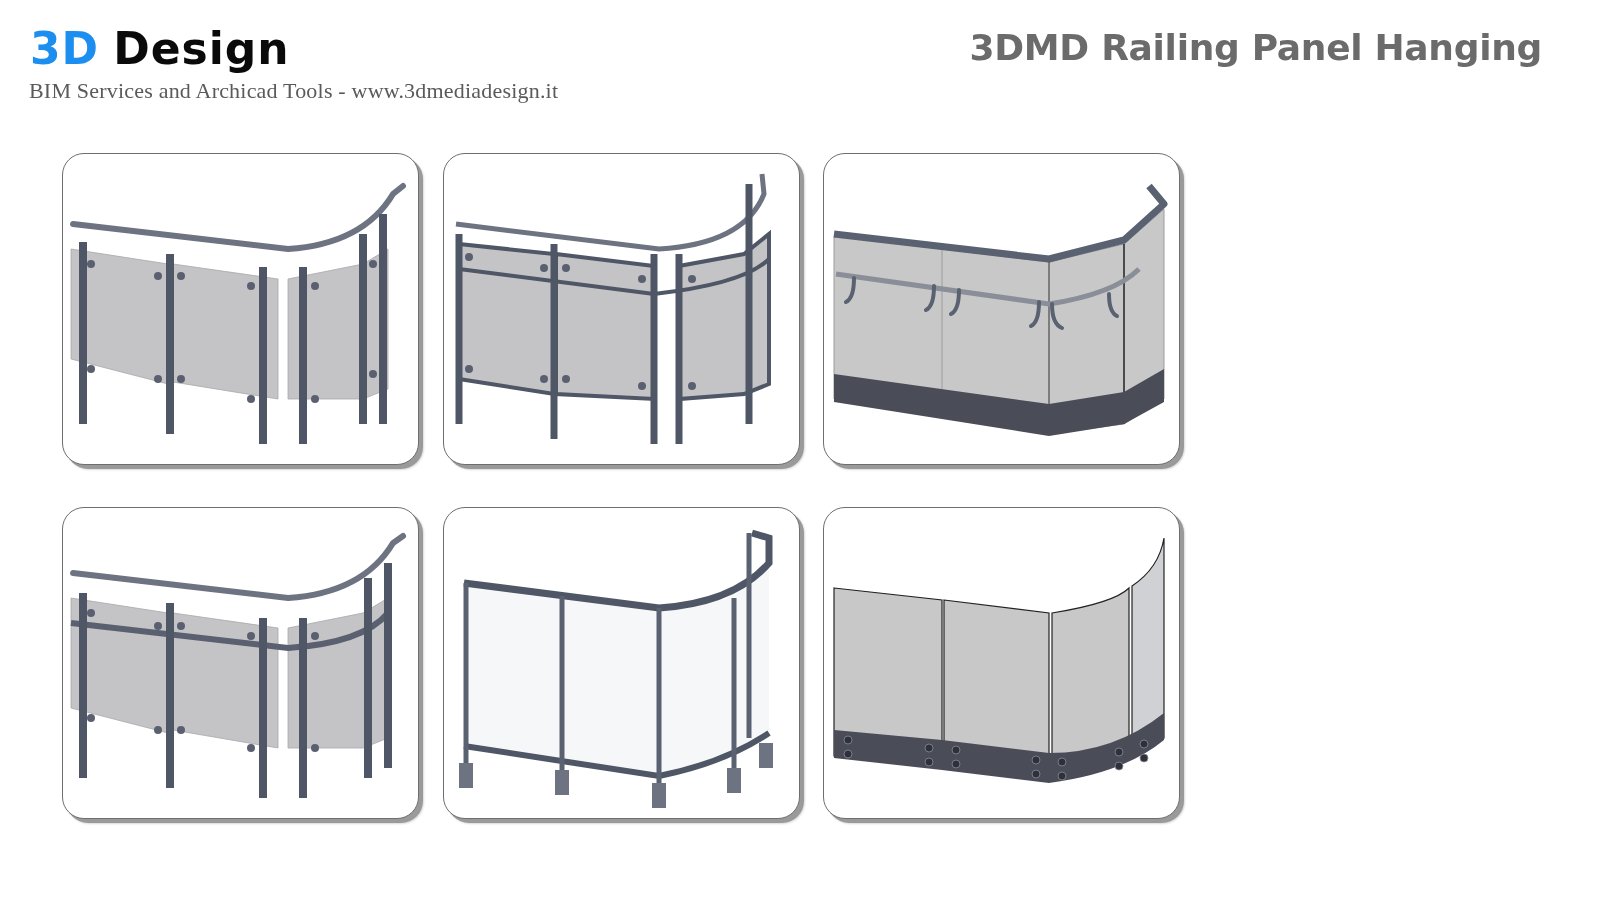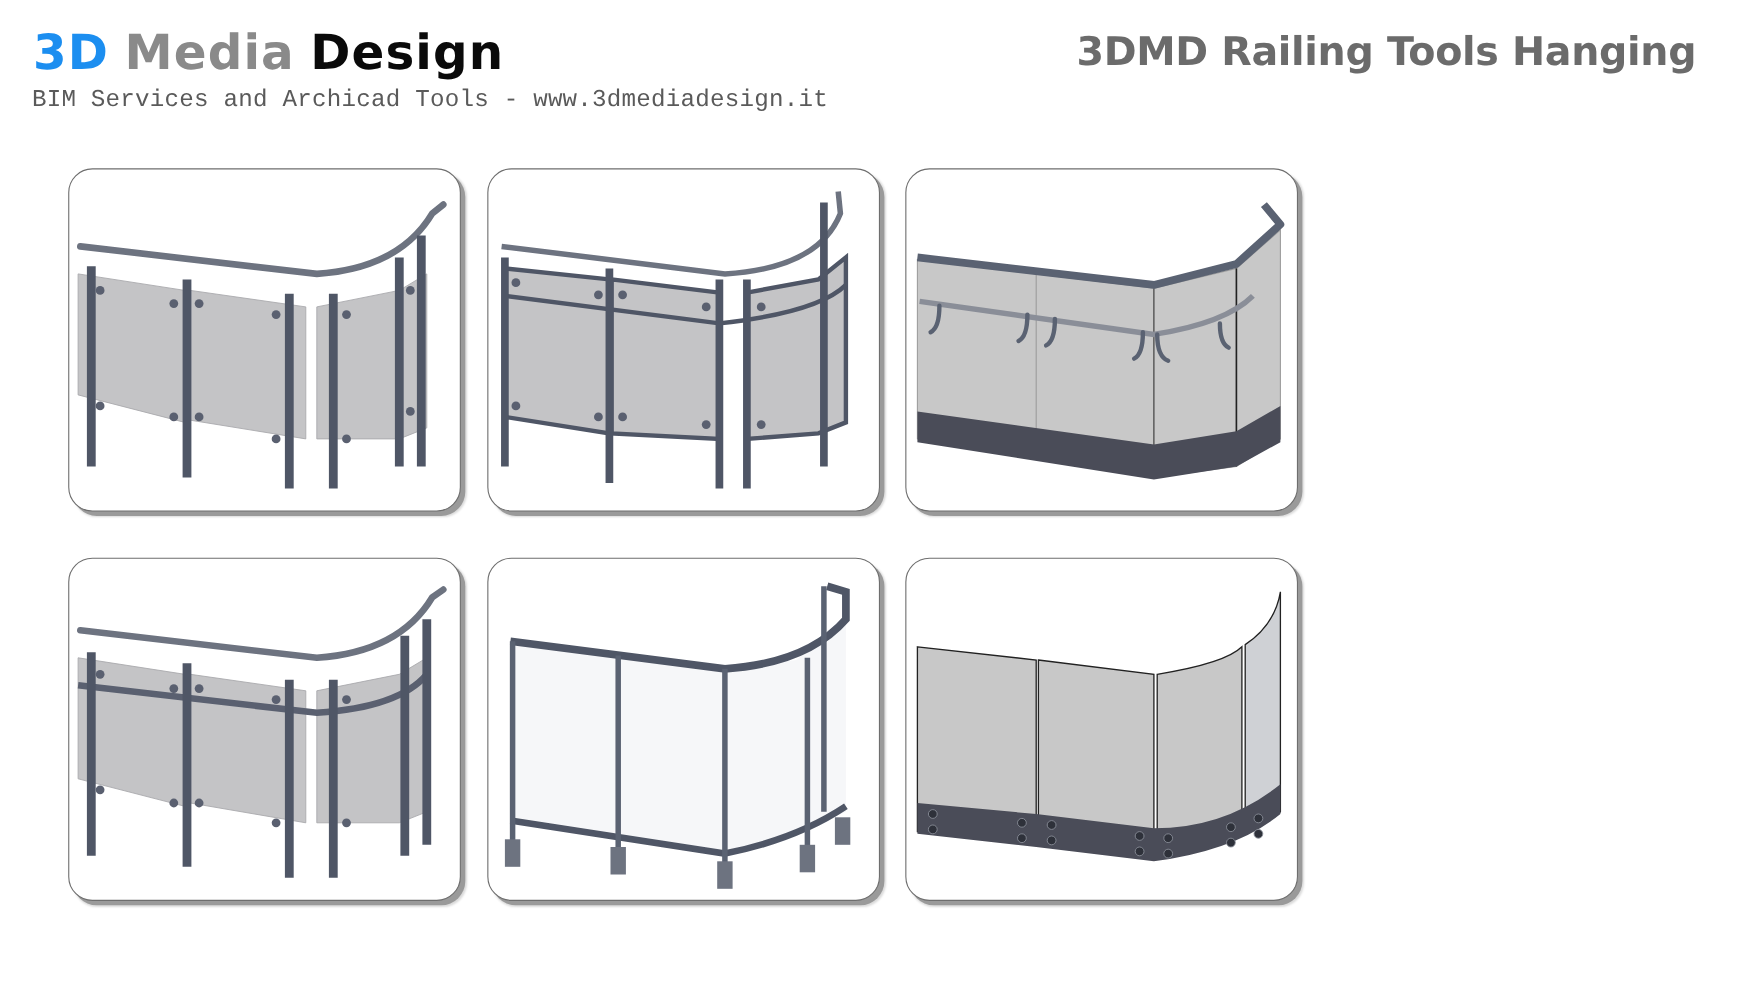--- a/index.html
+++ b/index.html
@@ -5,40 +5,39 @@
   html, body { margin:0; padding:0; }
   body {
     width:1600px; height:900px; background:#ffffff; position:relative; overflow:hidden;
     font-family:"DejaVu Sans", sans-serif;
   }
   .logo { position:absolute; left:30px; top:24px; height:50px; display:flex; align-items:flex-end; }
   .logo span { font-family:"DejaVu Sans", sans-serif; font-size:44px; letter-spacing:1px; line-height:50px; }
   .logo .l1 { color:#1c8ef0; font-weight:bold; }
   .logo .l2 { color:#8a8a8a; font-weight:bold; margin-left:14px; }
   .logo .l3 { color:#0a0a0a; font-weight:bold; margin-left:14px;margin-top:44px; }
-  .tagline { position:absolute; left:29px; top:78px; font-family:Liberation Mono, monospace; font-size:22px; color:#5a5a5a; letter-spacing:0.2px; white-space:nowrap; }
+  .tagline { position:absolute; left:29px; top:78px; font-family:Liberation Serif, serif; font-size:22px; color:#5a5a5a; letter-spacing:0.2px; white-space:nowrap; }
   .title { position:absolute; right:58px; top:27px; font-family:"DejaVu Sans", sans-serif; font-weight:bold; font-size:36px; color:#6b6b6b; white-space:nowrap; letter-spacing:-0.3px; }
   .card {
     position:absolute; width:355px; height:310px; background:#fff;
     border:1.5px solid #6e6e6e; border-radius:22px;
     box-shadow:4px 4px 0 #9a9a9a, 5px 5px 2px rgba(0,0,0,0.15);
     overflow:hidden; cursor:pointer;
   }
   .card svg { position:absolute; left:0; top:0; width:355px; height:310px; }
 </style>
 </head>
 <body>
 
 <div class="logo">
   <span class="l1">3D</span>
-  <span class="l2">Media</span>
   <span class="l3">Design</span>
 </div>
 <div class="tagline">BIM Services and Archicad Tools - www.3dmediadesign.it</div>
-<div class="title">3DMD Railing Tools Hanging</div>
+<div class="title">3DMD Railing Panel Hanging</div>
 
 <div class="card" style="left:62px;top:153px;">
   <svg viewBox="0 0 355 310">
     <g fill="#c4c4c6" stroke="#a8a8ac" stroke-width="0.8">
       <polygon points="8,95 105,110 105,230 8,205"></polygon>
       <polygon points="110,110 215,125 215,245 110,228"></polygon>
       <polygon points="225,125 300,110 325,95 325,235 300,245 225,245"></polygon>
     </g>
     <path d="M10,70 L225,95 Q300,90 330,40 L340,32" fill="none" stroke="#6d7380" stroke-width="6" stroke-linecap="round"></path>
     <g stroke="#4f5666" stroke-width="8">

